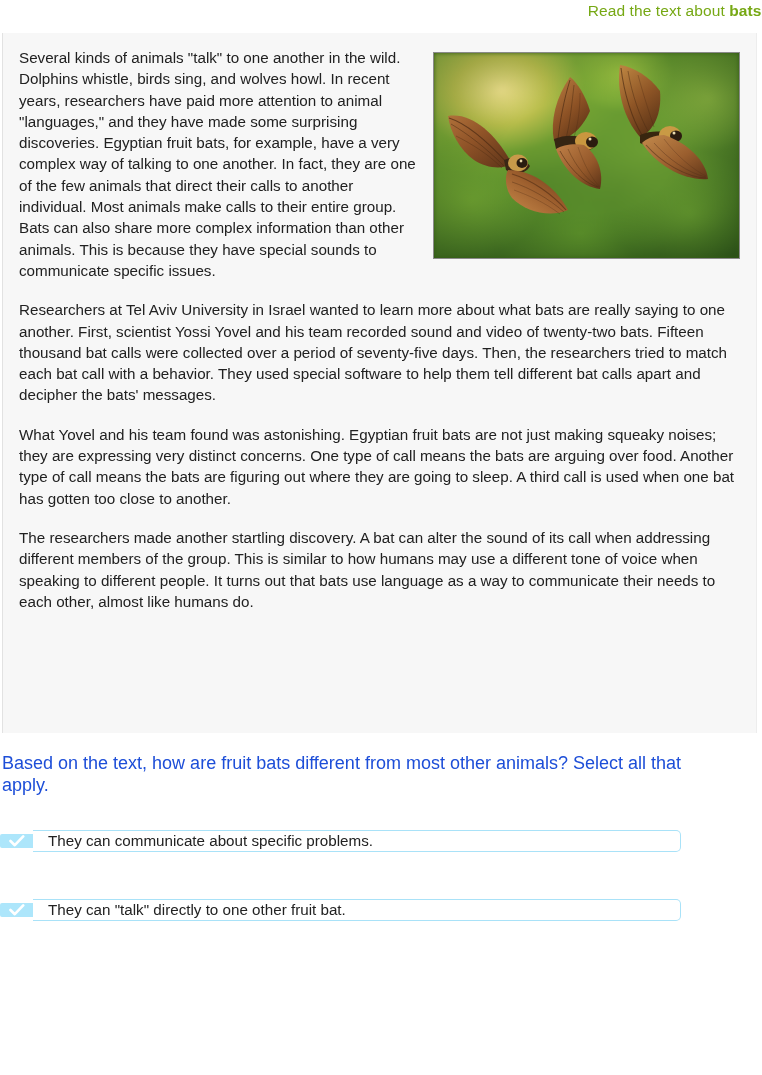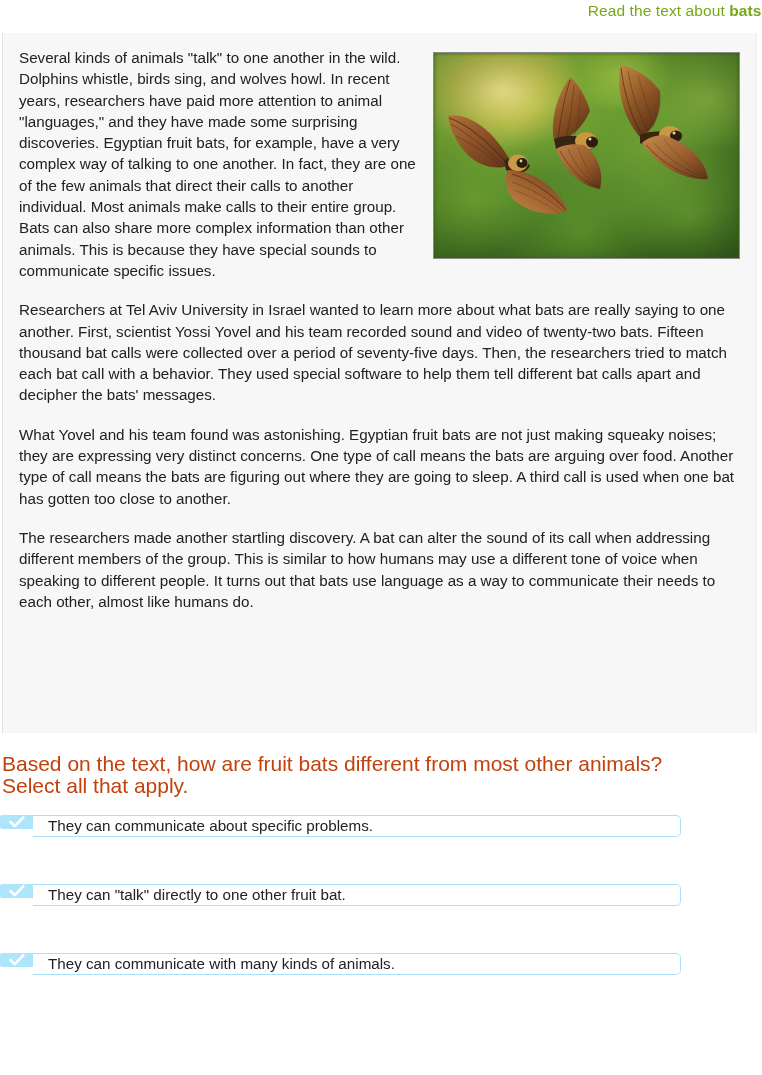--- a/index.html
+++ b/index.html
@@ -89,36 +89,36 @@
     text-align: left;
   }
   .passage p:last-child { margin-bottom: 12px; }
 
   
   .question {
     position: absolute;
     left: 2px;
     top: 753px;
     width: 722px;
-    font-size: 21px;
+    font-size: 18px;
     line-height: 21.5px;
-    color: #c2410c;
+    color: #1d4ed8;
   }
 
   
   .options {
     position: absolute;
     left: 0px;
     top: 815px;
     width: 762px;
   }
   .option {
     position: relative;
     display: flex;
-    align-items: flex-start;
+    align-items: center;
     width: 681px;
     height: 51px;
     margin-bottom: 18px;
   }
   .option-check {
     flex: 0 0 33px;
     background: #ade6fb;
     display: flex;
     align-items: center;
     justify-content: center;
@@ -281,26 +281,16 @@
       <div class="option-check">
         <svg width="16" height="14" viewBox="0 0 16 14">
           <path d="M1.5 7 L5.8 11.2 L14.2 2.4" stroke="#ffffff" stroke-width="2.6" fill="none" stroke-linecap="round" stroke-linejoin="round"></path>
         </svg>
       </div>
       <div class="option-body">
         <span class="option-label">They can "talk" directly to one other fruit bat.</span>
       </div>
     </div>
 
-    <div class="option">
-      <div class="option-check">
-        <svg width="16" height="14" viewBox="0 0 16 14">
-          <path d="M1.5 7 L5.8 11.2 L14.2 2.4" stroke="#ffffff" stroke-width="2.6" fill="none" stroke-linecap="round" stroke-linejoin="round"></path>
-        </svg>
-      </div>
-      <div class="option-body">
-        <span class="option-label">They can communicate with many kinds of animals.</span>
-      </div>
-    </div>
 
 
   </div>
 </div>
 
 </body></html>

